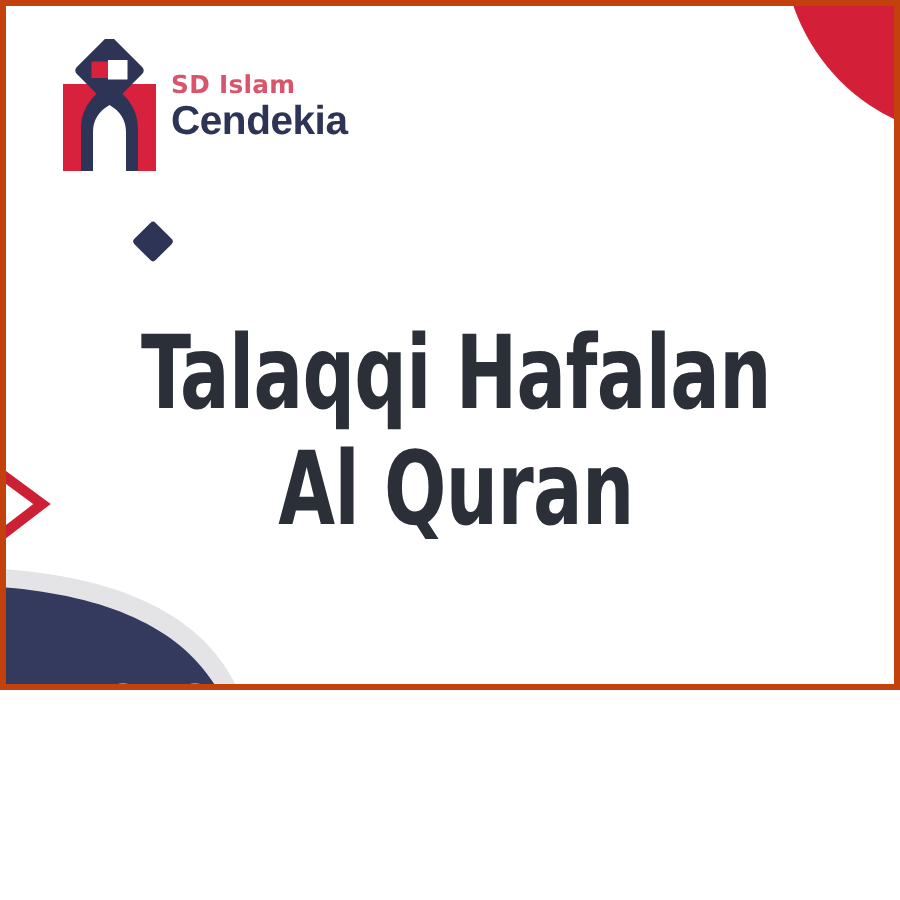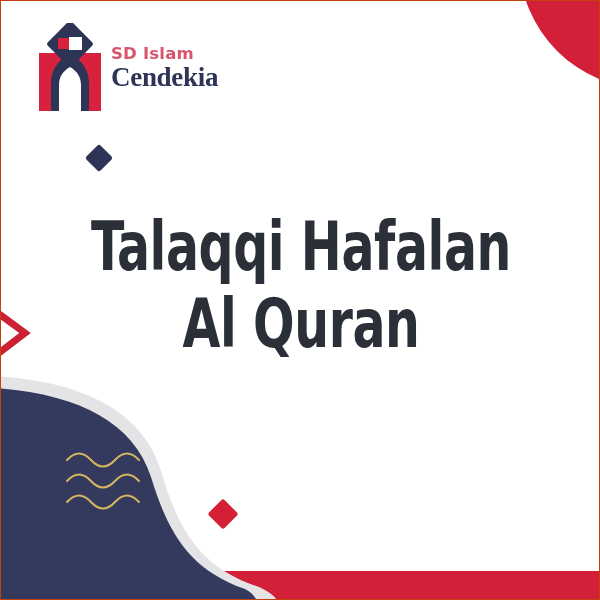--- a/index.html
+++ b/index.html
@@ -10,24 +10,24 @@
   body {
     width: 600px;
     height: 600px;
     overflow: hidden;
     font-family: "Liberation Sans", sans-serif;
   }
 
   #poster {
     position: relative;
     width: 600px;
-    height: 600px;
+    height: 460px;
     background: #ffffff;
     box-sizing: border-box;
-    border: 1px solid #c2410c;
+    border: 4px solid #c2410c;
     overflow: hidden;
   }
 
   
   #bg-art {
     position: absolute;
     left: 0; top: 0;
     width: 600px; height: 600px;
     display: block;
   }
@@ -55,21 +55,21 @@
   }
   #logo-sd-islam {
     font-family: "DejaVu Sans", sans-serif;
     font-size: 16.5px;
     font-weight: bold;
     color: #d9556b;
     letter-spacing: 0.2px;
     margin-bottom: 1px;
   }
   #logo-name-1, #logo-name-2 {
-    font-family: Liberation Serif, serif;
+    font-family: Liberation Sans, sans-serif;
     font-size: 27px;
     font-weight: bold;
     color: #2e3456;
     letter-spacing: -0.3px;
     line-height: 1.08;
   }
 
   
   #headline {
     position: absolute;

